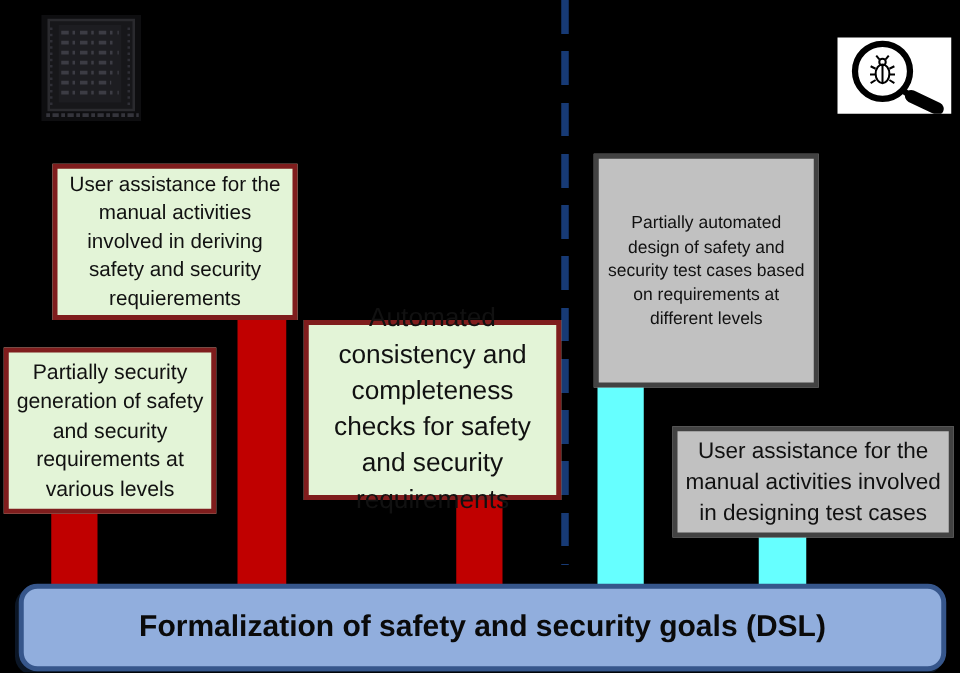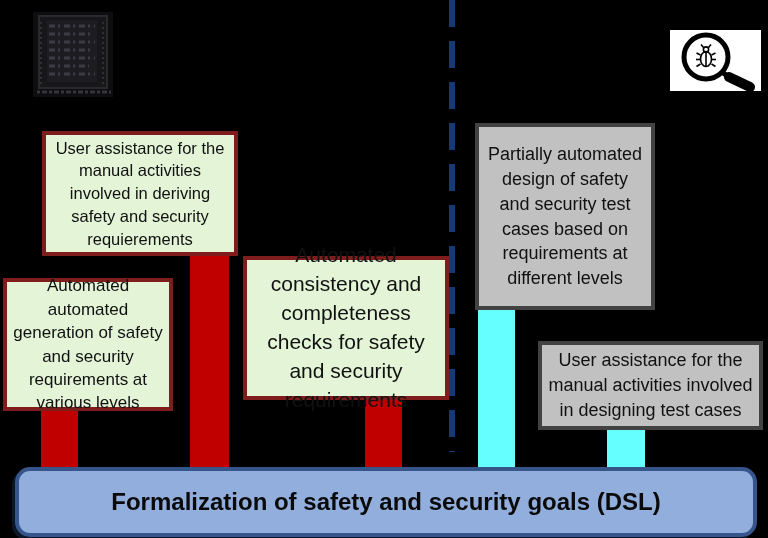--- a/index.html
+++ b/index.html
@@ -25,21 +25,21 @@
   
   .signbox{
     z-index:2;display:flex;align-items:center;justify-content:center;
     text-align:center;padding:4px 6px;line-height:1.38;
   }
   .signbox.green{background:#e3f4d7;border:4px solid #7f1d1d;}
   .signbox.gray{background:#c1c1c1;border:4px solid #424242;}
   #box-l1{left:42px;top:131px;width:196px;height:125px;font-size:16.5px;}
   #box-l2{left:3px;top:278px;width:170px;height:133px;font-size:17px;}
   #box-l3{left:243px;top:256px;width:206px;height:144px;font-size:21px;padding:4px 10px;}
-  #box-r1{left:475px;top:123px;width:180px;height:187px;font-size:18px;}
+  #box-r1{left:475px;top:123px;width:180px;height:187px;font-size:14px;}
   #box-r2{left:538px;top:341px;width:225px;height:89px;font-size:18px;}
   
   .basebar{
     left:15px;top:467px;width:742px;height:70px;z-index:3;
     background:#91aedd;border:4px solid #36568b;border-radius:15px;
     display:flex;align-items:center;justify-content:center;
     box-shadow:-3px 3px 0 rgba(20,40,70,0.55);
   }
   .basebar span{font-size:24px;font-weight:bold;color:#0a0a0a;}
   
@@ -103,21 +103,21 @@
   <div class="abs stem red" id="stem-red-1"></div>
   <div class="abs stem red" id="stem-red-2"></div>
   <div class="abs stem red" id="stem-red-3"></div>
   <div class="abs stem cyan" id="stem-cyan-1"></div>
   <div class="abs stem cyan" id="stem-cyan-2"></div>
 
   <div class="abs signbox green" id="box-l1">
     <span>User assistance for the manual activities involved in deriving safety and security requierements</span>
   </div>
   <div class="abs signbox green" id="box-l2">
-    <span>Automated automated generation of safety and security requirements at various levels</span>
+    <span>Partially security generation of safety and security requirements at various levels</span>
   </div>
   <div class="abs signbox green" id="box-l3">
     <span>Automated consistency and completeness checks for safety and security requirements</span>
   </div>
 
   <div class="abs signbox gray" id="box-r1">
     <span>Partially automated design of safety and security test cases based on requirements at different levels</span>
   </div>
   <div class="abs signbox gray" id="box-r2">
     <span>User assistance for the manual activities involved in designing test cases</span>

